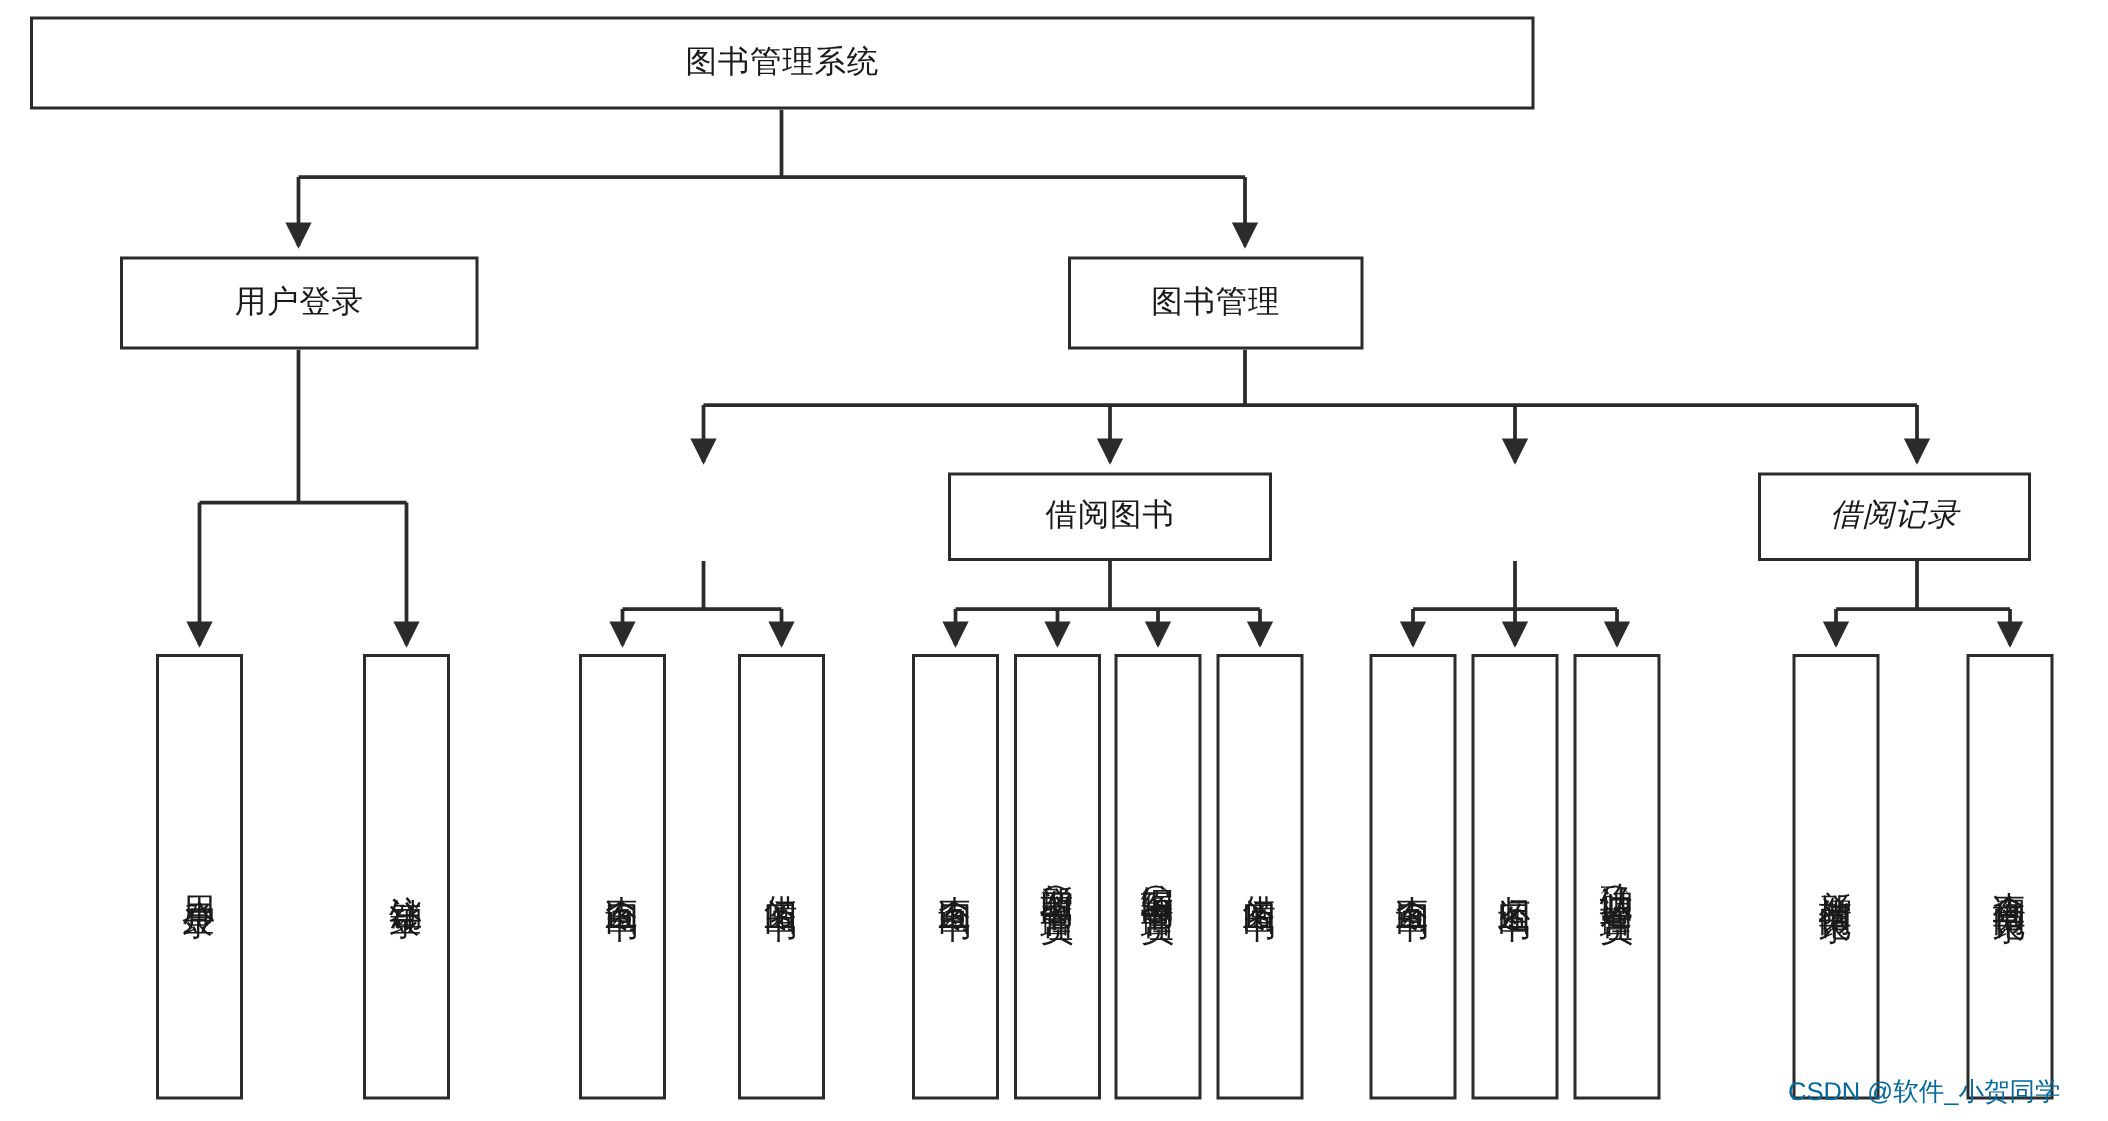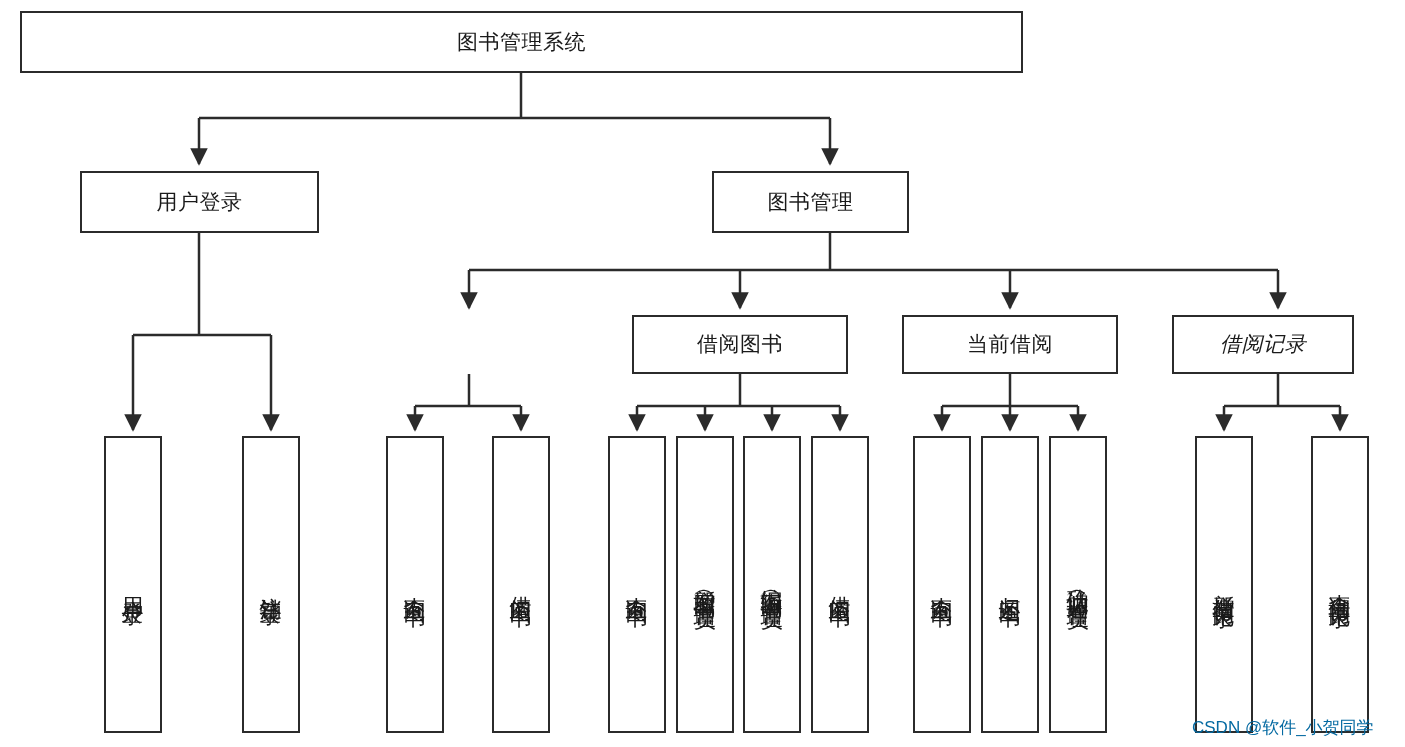--- a/index.html
+++ b/index.html
@@ -130,23 +130,20 @@
   <div class="node horiz" style="left:80px; top:171px; width:239px; height:62px;">
     <span class="node-label">用户登录</span>
   </div>
   <div class="node horiz" style="left:712px; top:171px; width:197px; height:62px;">
     <span class="node-label">图书管理</span>
   </div>
 
   <div class="node horiz" style="left:632px; top:315px; width:216px; height:59px;">
     <span class="node-label">借阅图书</span>
   </div>
-  <div class="node horiz" style="left:902px; top:315px; width:216px; height:59px;">
-    <span class="node-label">当前借阅</span>
-  </div>
   <div class="node horiz" style="left:1172px; top:315px; width:182px; height:59px;font-style:italic;">
     <span class="node-label">借阅记录</span>
   </div>
 
   <div class="node vert" style="left:104px; top:436px; width:58px; height:297px;">
     <span class="node-label">用户登录</span>
   </div>
   <div class="node vert" style="left:242px; top:436px; width:58px; height:297px;">
     <span class="node-label">注销登录</span>
   </div>

